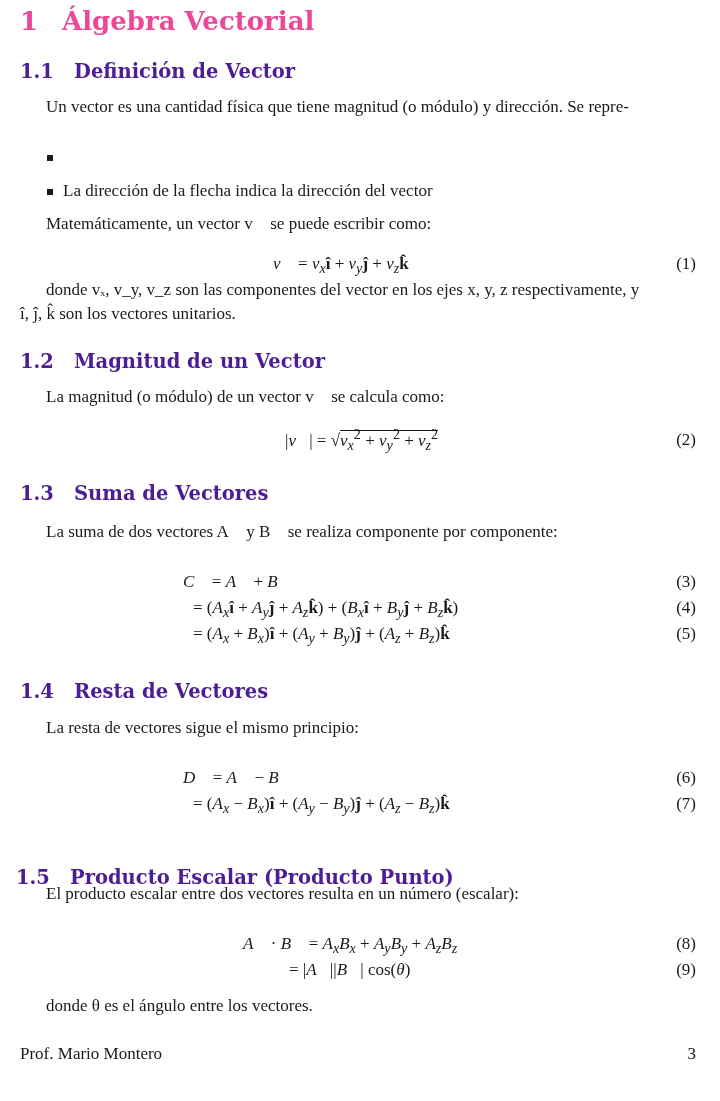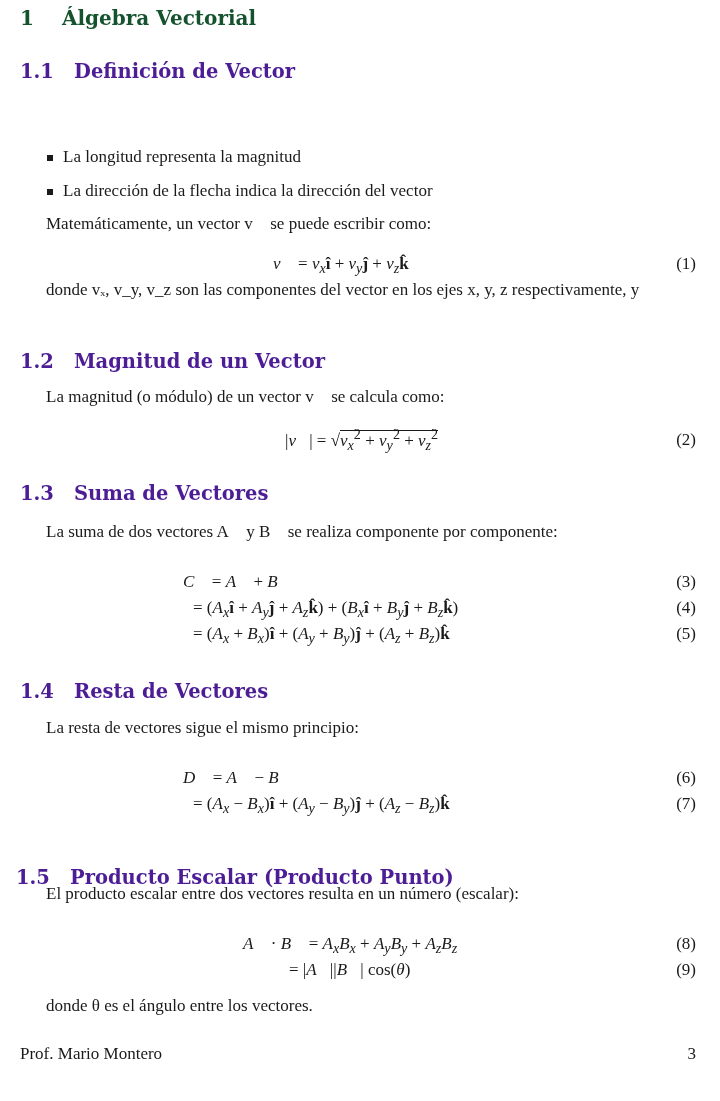--- a/index.html
+++ b/index.html
@@ -1,47 +1,49 @@
 <!DOCTYPE html>
 <html><head>
 <meta charset="utf-8">
 <style>
   html, body { margin: 0; padding: 0; background: #ffffff; }
   body { width: 720px; height: 1101px; position: relative; overflow: hidden;
          font-family: "DejaVu Serif", "Liberation Serif", serif; color: #1a1a1a; }
   .abs { position: absolute; }
-  .h1 { color: #14532d; font-weight: bold; font-size: 20px; font-family: "DejaVu Serif", serif; }
+  .h1 { color: #ec4899; font-weight: bold; font-size: 26px; font-family: "DejaVu Serif", serif; }
   .h2 { color: #4c1d95; font-weight: bold; font-size: 19.5px; font-family: "DejaVu Serif", serif; }
   .num { display: inline-block; }
   .p { font-family: "Liberation Serif", serif; font-size: 17px; line-height: 24px; }
   .eq { font-family: "Liberation Serif", serif; font-size: 17px; white-space: nowrap; }
   .eqnum { font-family: "Liberation Serif", serif; font-size: 17px; right: 24px; position: absolute; }
   .bullet { display: inline-block; width: 6px; height: 6px; background: #1a1a1a; margin-right: 10px; vertical-align: middle; }
   i { font-style: italic; }
   b { font-weight: bold; }
 </style>
 </head>
 <body>
 
 <div class="abs h1" style="left:20px; top:6px;">
   <span class="num" style="width:42px;">1</span><span>Álgebra Vectorial</span>
 </div>
 
 <div class="abs h2" style="left:20px; top:60px;">
   <span class="num" style="width:54px;">1.1</span><span>Definición de Vector</span>
 </div>
 <div class="abs p" style="left:20px; top:95px; width:680px;">
+  <div style="text-indent:26px;">Un vector es una cantidad física que tiene magnitud (o módulo) y dirección. Se repre-</div>
 </div>
-<div class="abs p" style="left:47px; top:145px;"><span class="bullet"></span><span>La longitud representa la magnitud</span></div>
+<div class="abs p" style="left:47px; top:145px;"><span class="bullet"></span></div>
 <div class="abs p" style="left:47px; top:179px;"><span class="bullet"></span><span>La dirección de la flecha indica la dirección del vector</span></div>
 <div class="abs p" style="left:46px; top:212px;">Matemáticamente, un vector v⃗ se puede escribir como:</div>
 <div class="abs eq" style="left:273px; top:254px;"><i>v⃗</i> = <i>v<sub>x</sub></i><b>î</b> + <i>v<sub>y</sub></i><b>ĵ</b> + <i>v<sub>z</sub></i><b>k̂</b></div>
 <div class="eqnum" style="top:254px;">(1)</div>
 <div class="abs p" style="left:20px; top:278px; width:680px;">
   <div style="text-indent:26px;">donde vₓ, v_y, v_z son las componentes del vector en los ejes x, y, z respectivamente, y</div>
+  <div>î, ĵ, k̂ son los vectores unitarios.</div>
 </div>
 
 <div class="abs h2" style="left:20px; top:350px;">
   <span class="num" style="width:54px;">1.2</span><span>Magnitud de un Vector</span>
 </div>
 <div class="abs p" style="left:46px; top:385px;">La magnitud (o módulo) de un vector v⃗ se calcula como:</div>
 <div class="abs eq" style="left:285px; top:426px;">|<i>v⃗</i>| = √<span style="border-top:1px solid #1a1a1a;"><i>v<sub>x</sub></i><sup>2</sup> + <i>v<sub>y</sub></i><sup>2</sup> + <i>v<sub>z</sub></i><sup>2</sup></span></div>
 <div class="eqnum" style="top:430px;">(2)</div>
 
 <div class="abs h2" style="left:20px; top:482px;">

